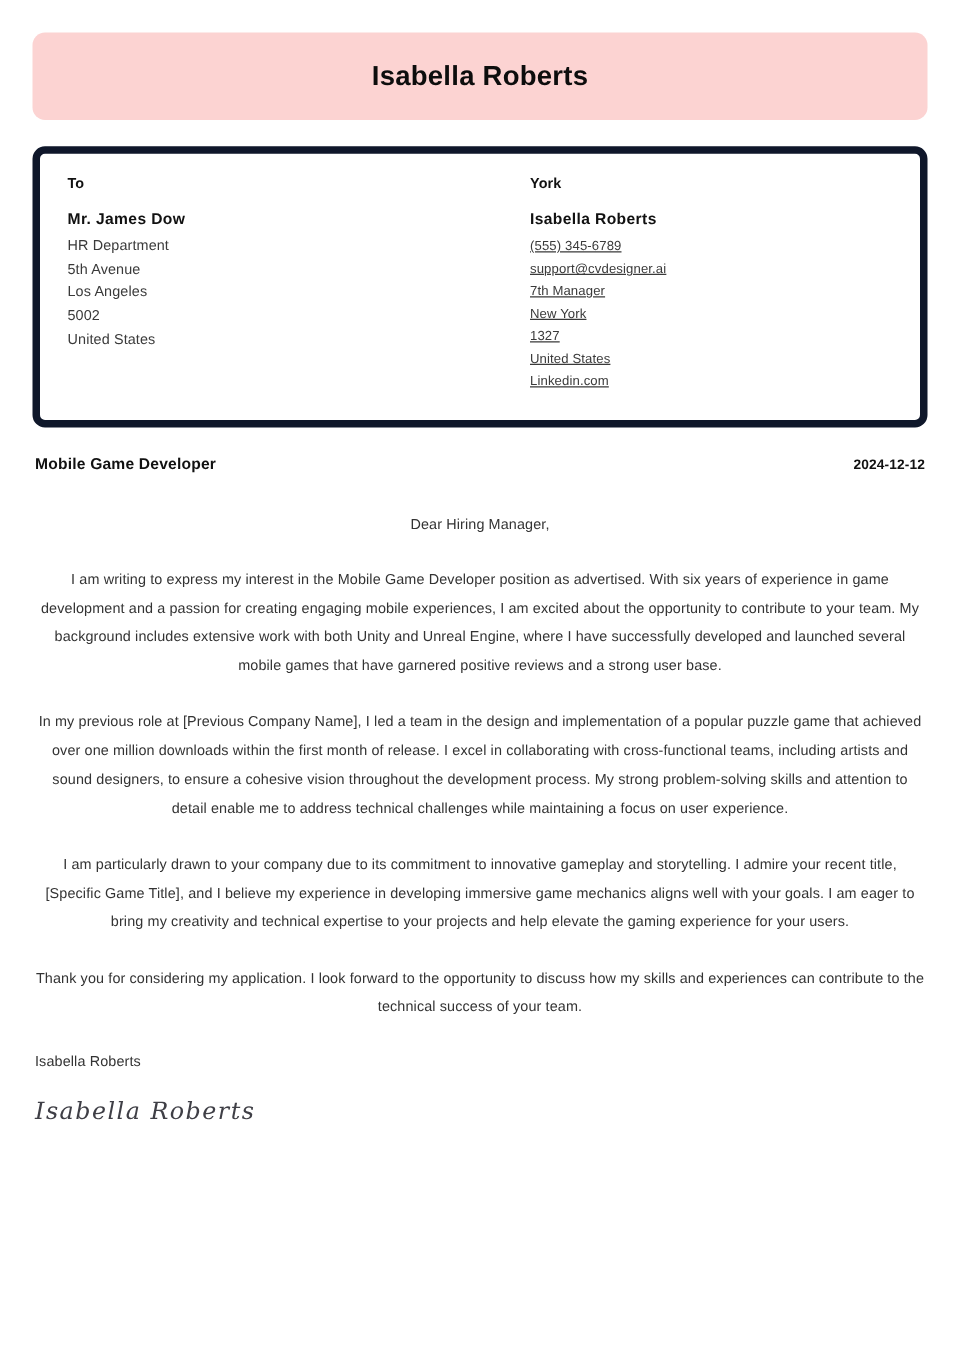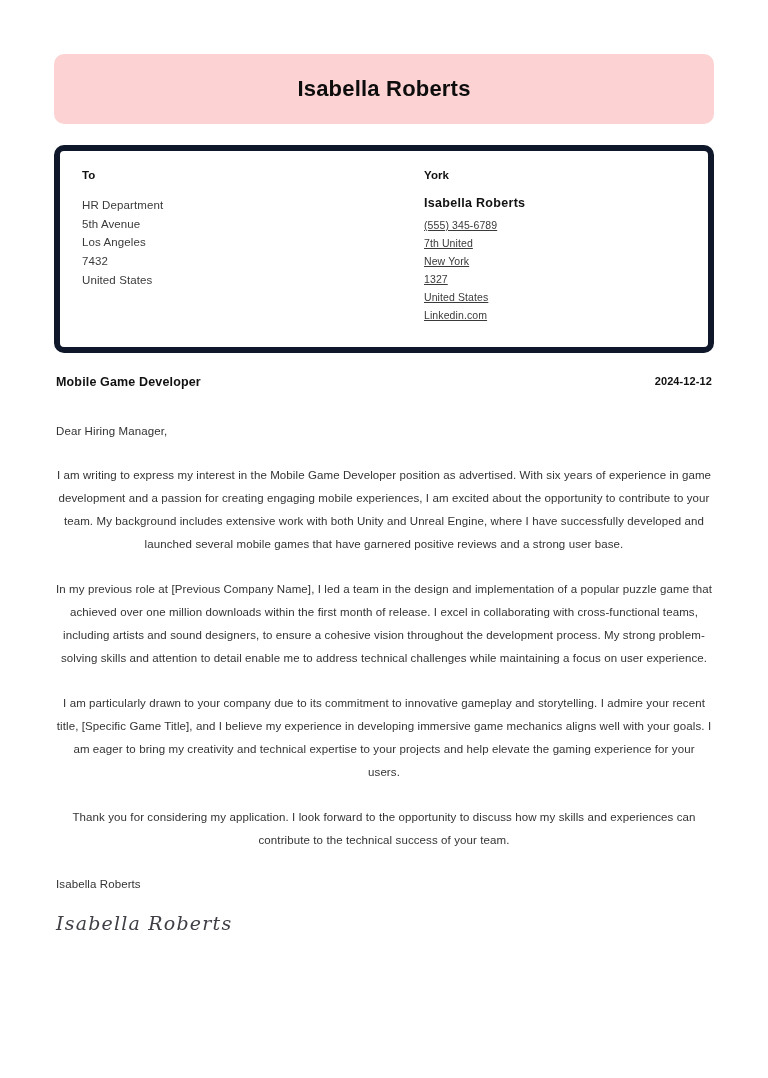--- a/index.html
+++ b/index.html
@@ -15,21 +15,21 @@
     font-family: "Liberation Sans", sans-serif;
     color: #1a1a1a;
     -webkit-font-smoothing: antialiased;
   }
 
   .page {
     position: relative;
     width: 768px;
     height: 1078px;
     background: #ffffff;
-    padding: 54px;
+    padding: 26px;
   }
 
   
   .header-band {
     height: 70px;
     background: #FCD3D2;
     border-radius: 10px;
     display: flex;
     align-items: center;
     justify-content: center;
@@ -82,21 +82,21 @@
     font-size: 10.5px;
     line-height: 1.72;
     text-decoration: underline;
   }
   .addr-col.right .addr-name { font-size: 12.5px; }
 
   
   .subject-row {
     display: flex;
     justify-content: space-between;
-    align-items: flex-start;
+    align-items: flex-end;
     margin-bottom: 36px;
     padding: 0 2px;
   }
   .subject-title {
     font-size: 12.5px;
     font-weight: bold;
     color: #111111;
     letter-spacing: 0.15px;
   }
   .subject-date {
@@ -106,20 +106,21 @@
     letter-spacing: 0.1px;
   }
 
   
   .letter-body { padding: 0 2px; }
   .salutation {
     font-size: 11.5px;
     color: #333333;
     margin-bottom: 27px;
     letter-spacing: 0.1px;
+    text-align: center;
   }
   .para {
     font-size: 11.5px;
     color: #333333;
     line-height: 2.0;
     letter-spacing: 0.1px;
     margin: 0 0 22px 0;
     text-align: center;
   }
   .closing {
@@ -146,32 +147,34 @@
 <div class="page">
 
   <div class="header-band">
     <div class="header-name">Isabella Roberts</div>
   </div>
 
   <div class="address-card">
 
     <div class="addr-col left">
       <div class="addr-label">To</div>
+      <div class="addr-name">Mr. James Dow</div>
       <div class="addr-line">HR Department</div>
       <div class="addr-line">5th Avenue</div>
       <div class="addr-line">Los Angeles</div>
-      <div class="addr-line">7432</div>
+      <div class="addr-line">5002</div>
       <div class="addr-line">United States</div>
     </div>
 
     <div class="addr-col right">
       <div class="addr-label">York</div>
       <div class="addr-name">Isabella Roberts</div>
       <div class="addr-line">(555) 345-6789</div>
-      <div class="addr-line">7th United</div>
+      <div class="addr-line">support@cvdesigner.ai</div>
+      <div class="addr-line">7th Manager</div>
       <div class="addr-line">New York</div>
       <div class="addr-line">1327</div>
       <div class="addr-line">United States</div>
       <div class="addr-line">Linkedin.com</div>
     </div>
 
   </div>
 
   <div class="subject-row">
     <div class="subject-title">Mobile Game Developer</div>

